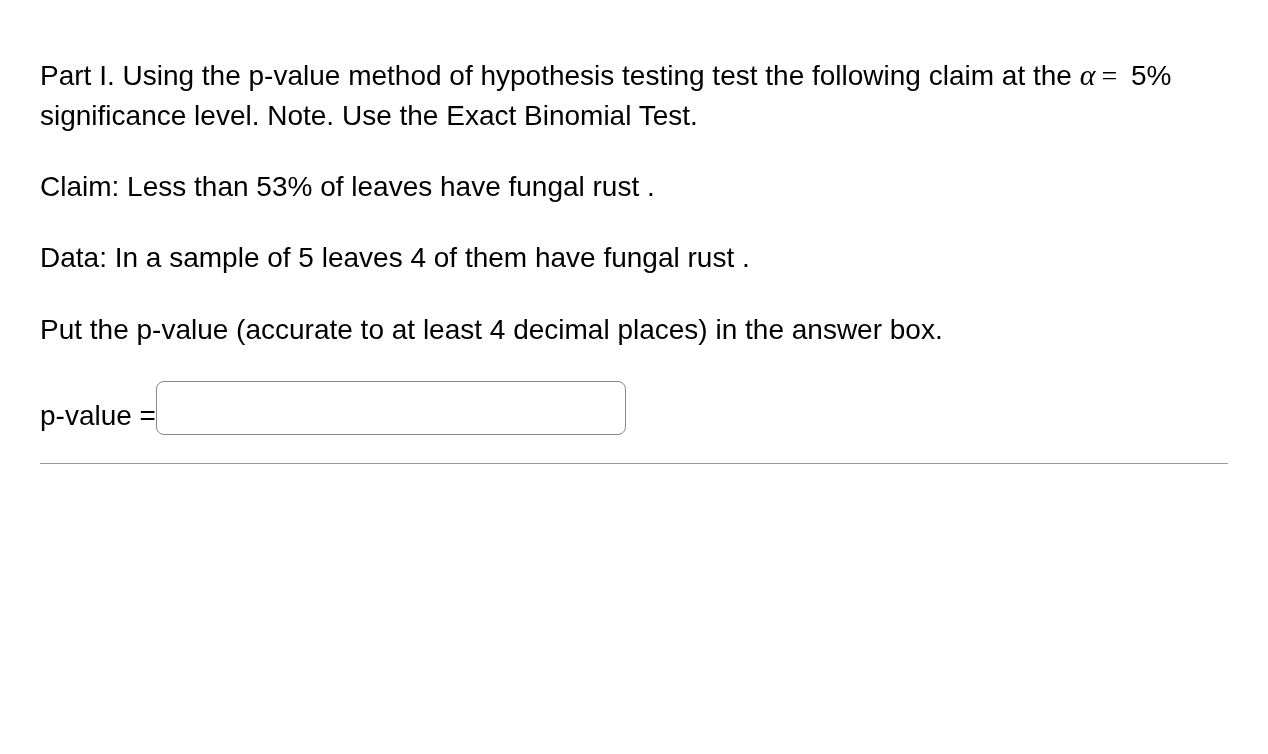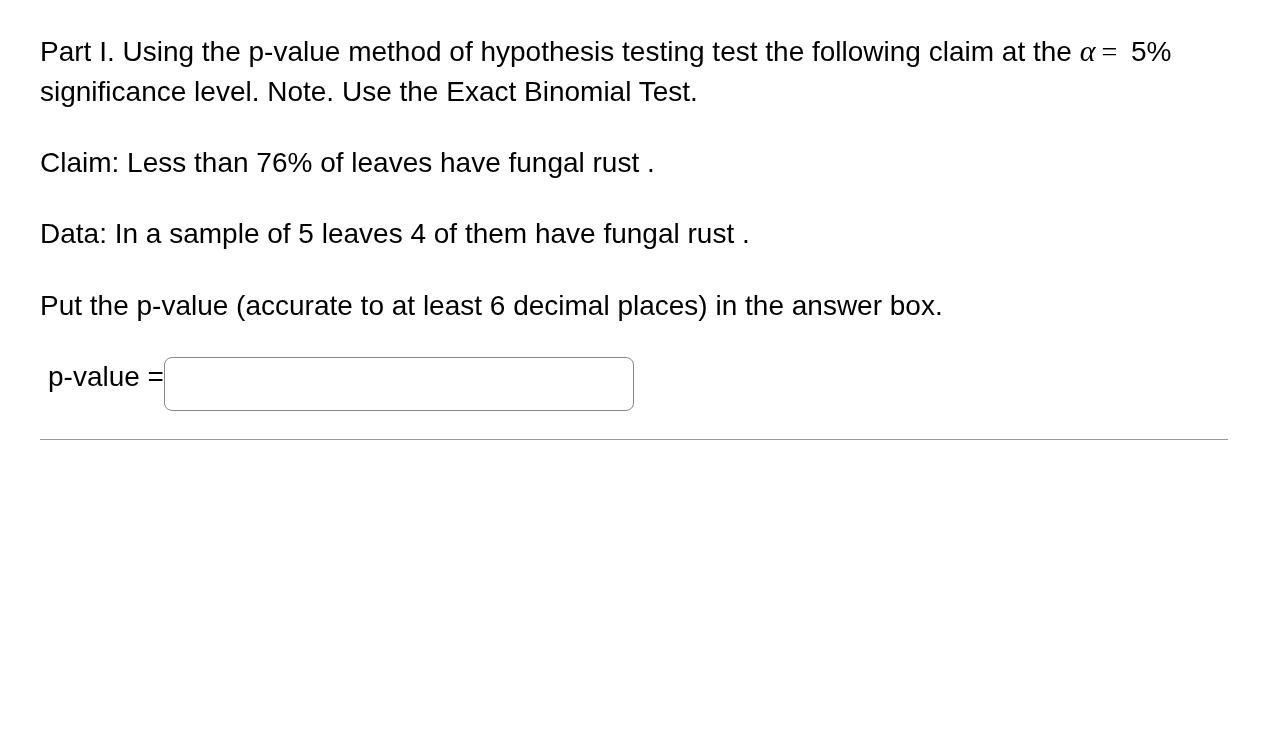--- a/index.html
+++ b/index.html
@@ -11,35 +11,35 @@
       font-family: 'Trebuchet MS', 'Lucida Sans Unicode', 'Lucida Grande', sans-serif;
       font-size: 28px;
       background: #ffffff;
       color: #000000;
       padding: 30px 40px;
       width: 1268px;
       line-height: 1.4;
     }
     .paragraph {
       margin-bottom: 32px;
+      margin-top: 24px;
     }
     .math-italic {
       font-family: 'Times New Roman', Times, serif;
       font-style: italic;
       font-size: 30px;
     }
     .equals {
       font-family: 'Times New Roman', Times, serif;
       font-size: 28px;
       margin: 0 6px;
     }
     .answer-row {
       display: flex;
-      align-items: flex-start;
-      margin-left: 8px;
+      align-items: flex-end;
     }
     .answer-input {
       border: 1px solid #888888;
       border-radius: 8px;
       height: 54px;
       width: 470px;
       font-size: 24px;
       padding: 0 12px;
       background: #ffffff;
     }
@@ -49,24 +49,24 @@
       margin-top: 28px;
     }
   </style>
 </head>
 <body>
 
 <div class="paragraph">
   <span>Part I. Using the p-value method of hypothesis testing test the following claim at the </span><span class="math-italic">α</span><span class="equals">=</span><span> 5% significance level. Note. Use the Exact Binomial Test.</span>
 </div>
 
-<div class="paragraph">Claim: Less than 76% of leaves have fungal rust .</div>
+<div class="paragraph">Claim: Less than 53% of leaves have fungal rust .</div>
 
 <div class="paragraph">Data: In a sample of 5 leaves 4 of them have fungal rust .</div>
 
-<div class="paragraph">Put the p-value (accurate to at least 6 decimal places) in the answer box.</div>
+<div class="paragraph">Put the p-value (accurate to at least 4 decimal places) in the answer box.</div>
 
 <div class="answer-row">
   <span>p-value = </span>
   <input type="text" class="answer-input" value="" style="">
 </div>
 
 <hr class="hr-bottom">
 
 </body></html>

